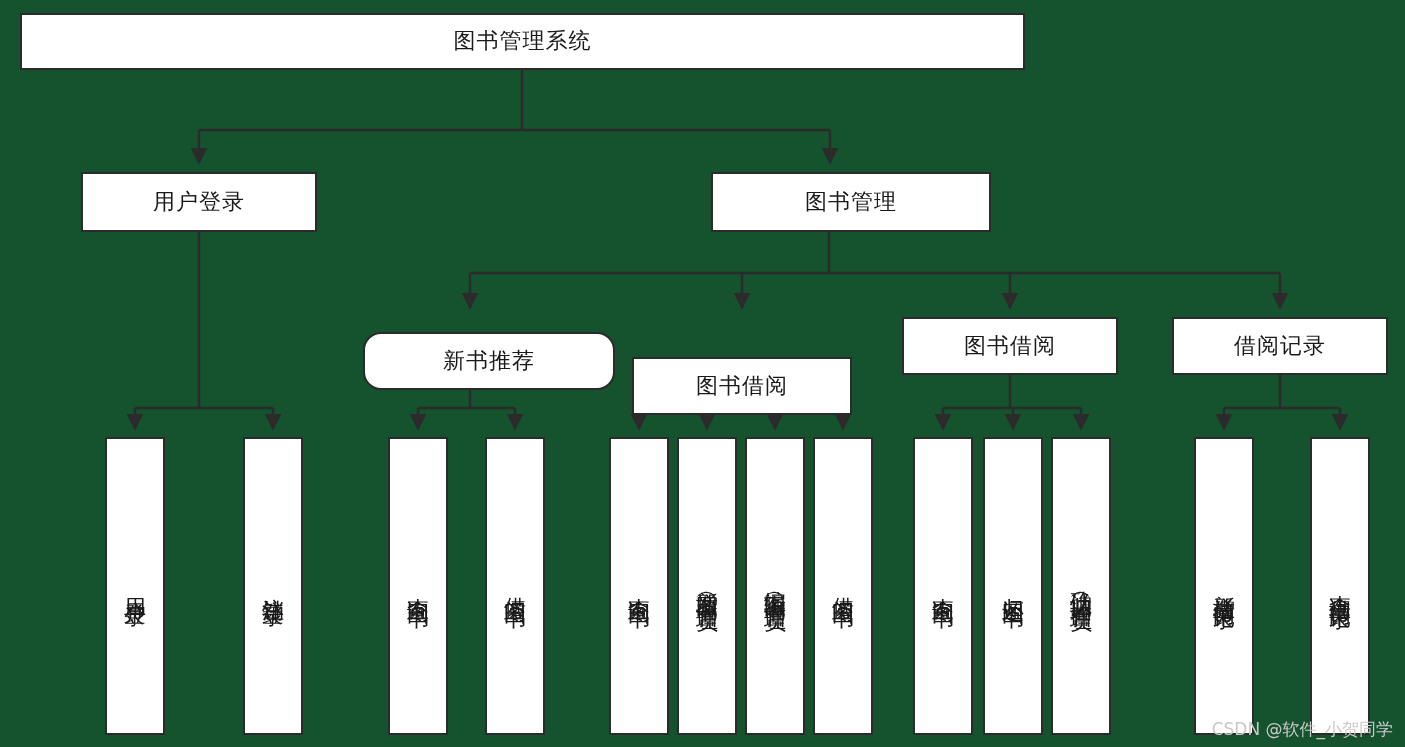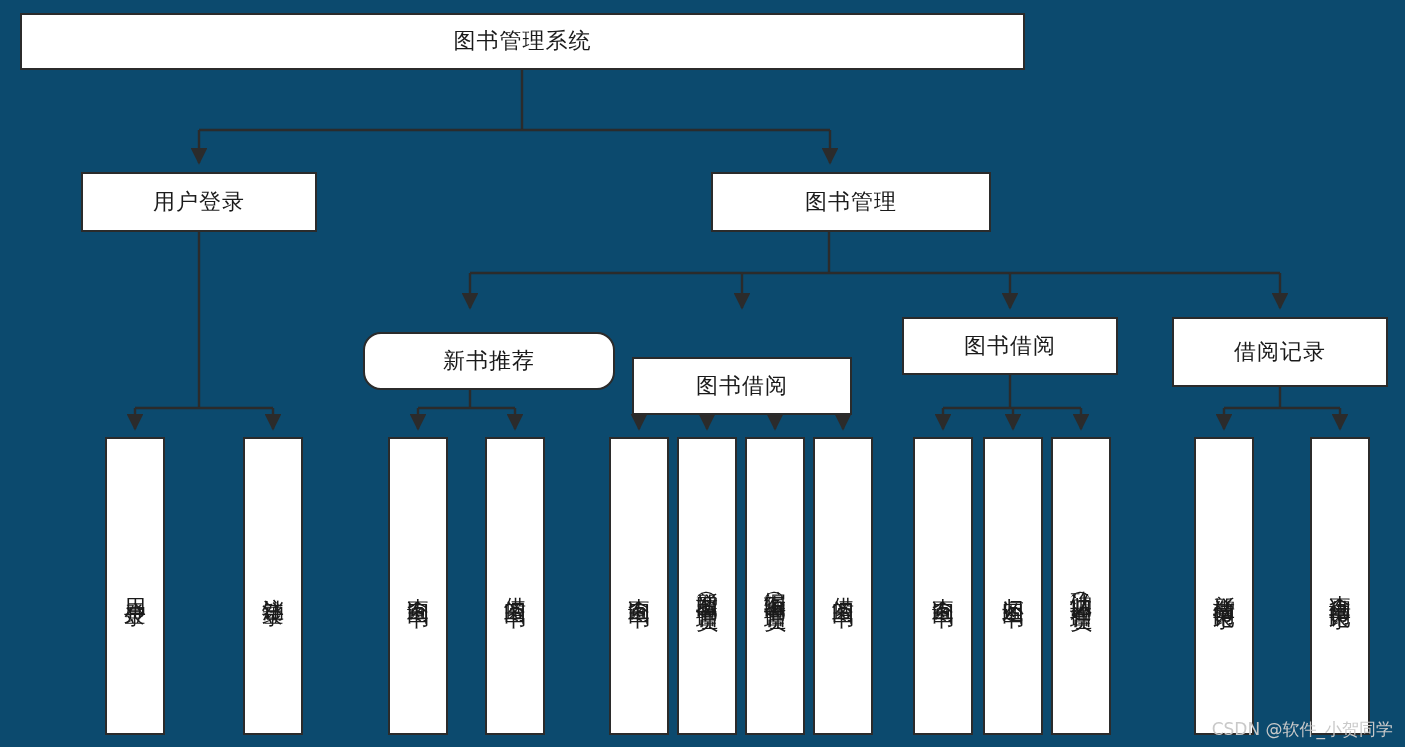--- a/index.html
+++ b/index.html
@@ -7,21 +7,21 @@
     padding: 0;
     background: #ffffff;
   }
   body {
     font-family: "DejaVu Sans", "Liberation Sans", sans-serif;
   }
   #canvas {
     position: relative;
     width: 1405px;
     height: 747px;
-    background: #0c4a6e;
+    background: #14532d;
     overflow: hidden;
   }
   .node {
     position: absolute;
     box-sizing: border-box;
     border: 2px solid #2b2b2b;
     background: #ffffff;
     display: flex;
     align-items: center;
     justify-content: center;
@@ -132,21 +132,21 @@
 
   <div class="node horiz" style="left:363px; top:332px; width:252px; height:58px;border-radius:18px;">
     <span>新书推荐</span>
   </div>
   <div class="node horiz" style="left:632px; top:317px; width:220px; height:58px;margin-top:40px;">
     <span>图书借阅</span>
   </div>
   <div class="node horiz" style="left:902px; top:317px; width:216px; height:58px;">
     <span>图书借阅</span>
   </div>
-  <div class="node horiz" style="left:1172px; top:317px; width:216px; height:70px;">
+  <div class="node horiz" style="left:1172px; top:317px; width:216px; height:58px;">
     <span>借阅记录</span>
   </div>
 
   <div class="node vert" style="left:105px; top:437px; width:60px; height:298px;">
     <span>用户登录</span>
   </div>
   <div class="node vert" style="left:243px; top:437px; width:60px; height:298px;">
     <span>注销登录</span>
   </div>
   <div class="node vert" style="left:388px; top:437px; width:60px; height:298px;">

